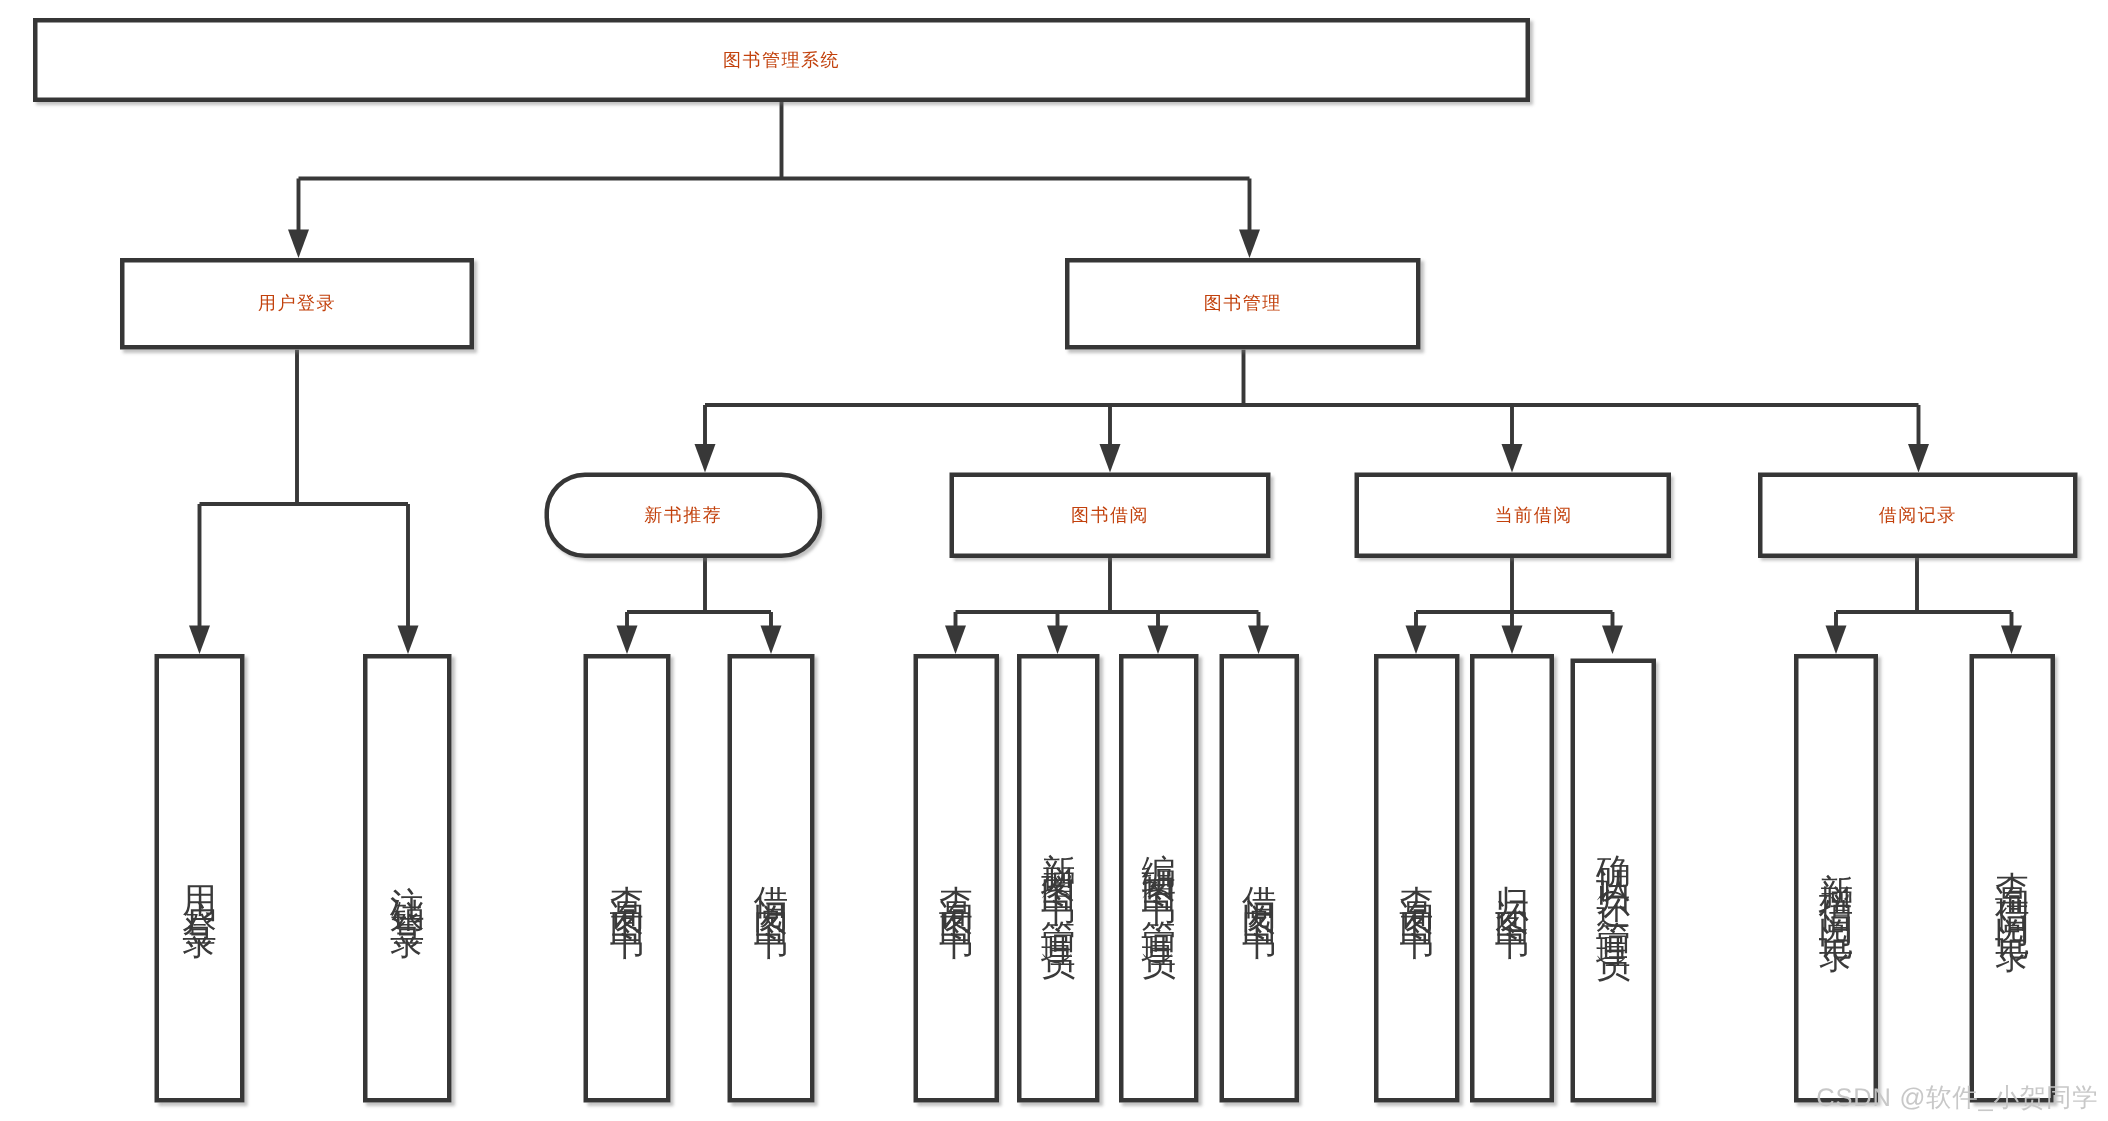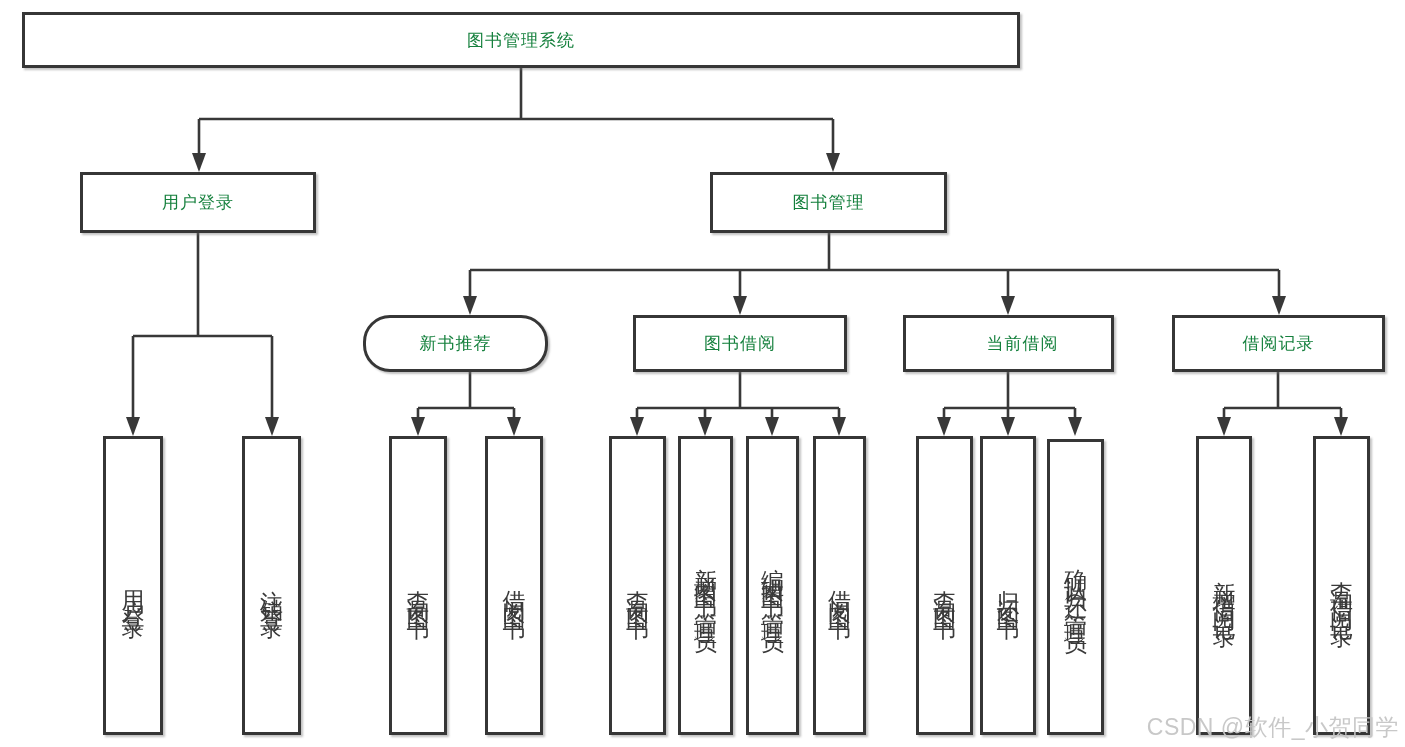--- a/index.html
+++ b/index.html
@@ -22,41 +22,41 @@
     background: #ffffff;
     border: 3px solid #363636;
     box-shadow: 2px 2px 2px rgba(120,120,120,0.45);
     display: flex;
     align-items: center;
     justify-content: center;
     z-index: 2;
     color: #3a3a3a;
   }
   .hlabel {
-    font-size: 17px;
+    font-size: 12px;
     letter-spacing: 1px;
-    color: #15803d;
+    color: #c2410c;
     white-space: nowrap;
   }
   .vlabel {
     writing-mode: vertical-rl;
     text-orientation: mixed;
     font-size: 23px;
     letter-spacing: 9px;
     margin-bottom: -9px;
     color: #3a3a3a;
     line-height: 1;
     white-space: nowrap;
   }
   #watermark {
     position: absolute;
     right: 6px;
     bottom: 4px;
     z-index: 5;
-    font-size: 23px;
+    font-size: 17px;
     color: rgba(197,197,197,0.95);
     letter-spacing: 0.5px;
     white-space: nowrap;
   }
 </style>
 </head>
 <body>
 
 <div id="stage">
 

